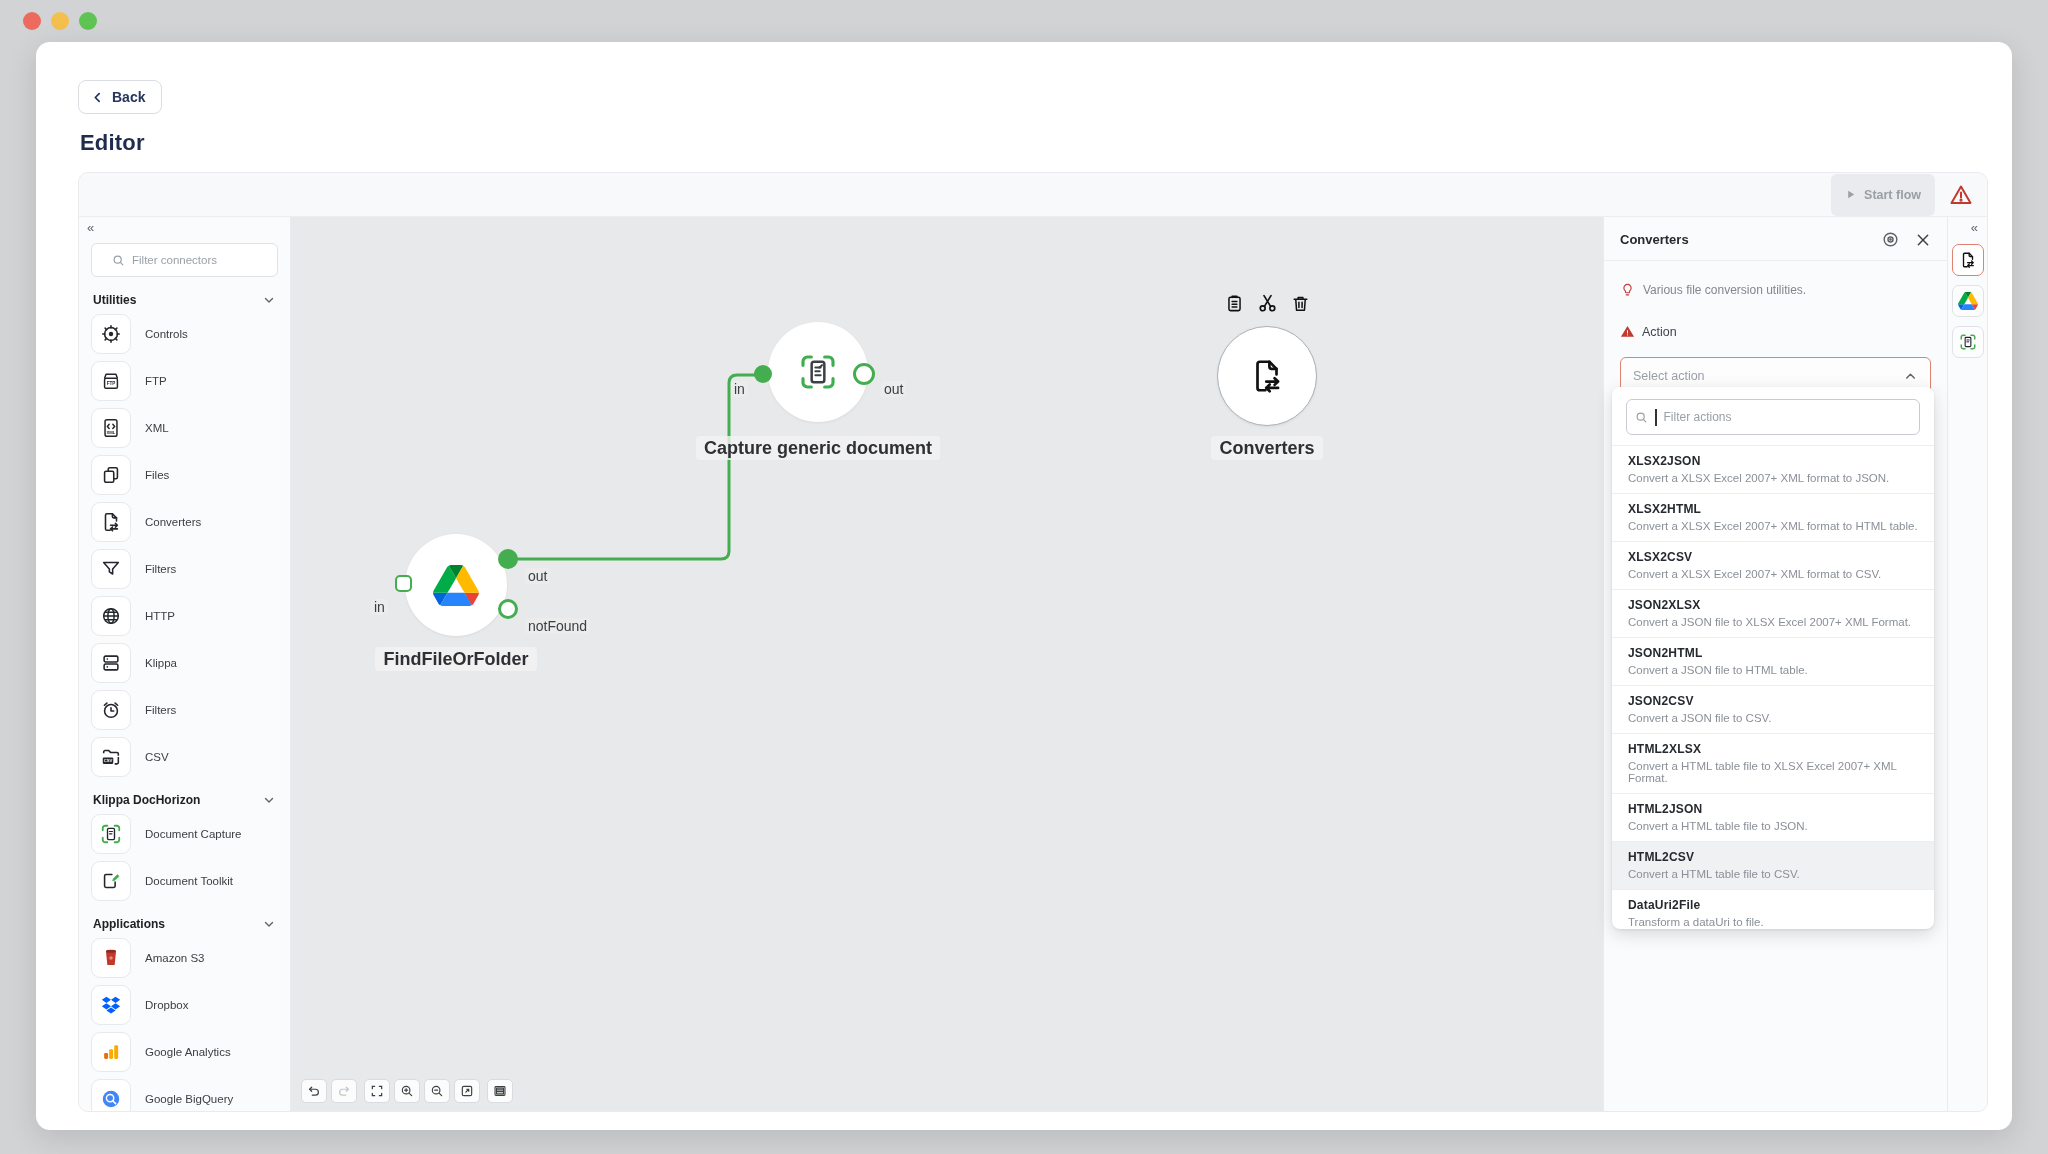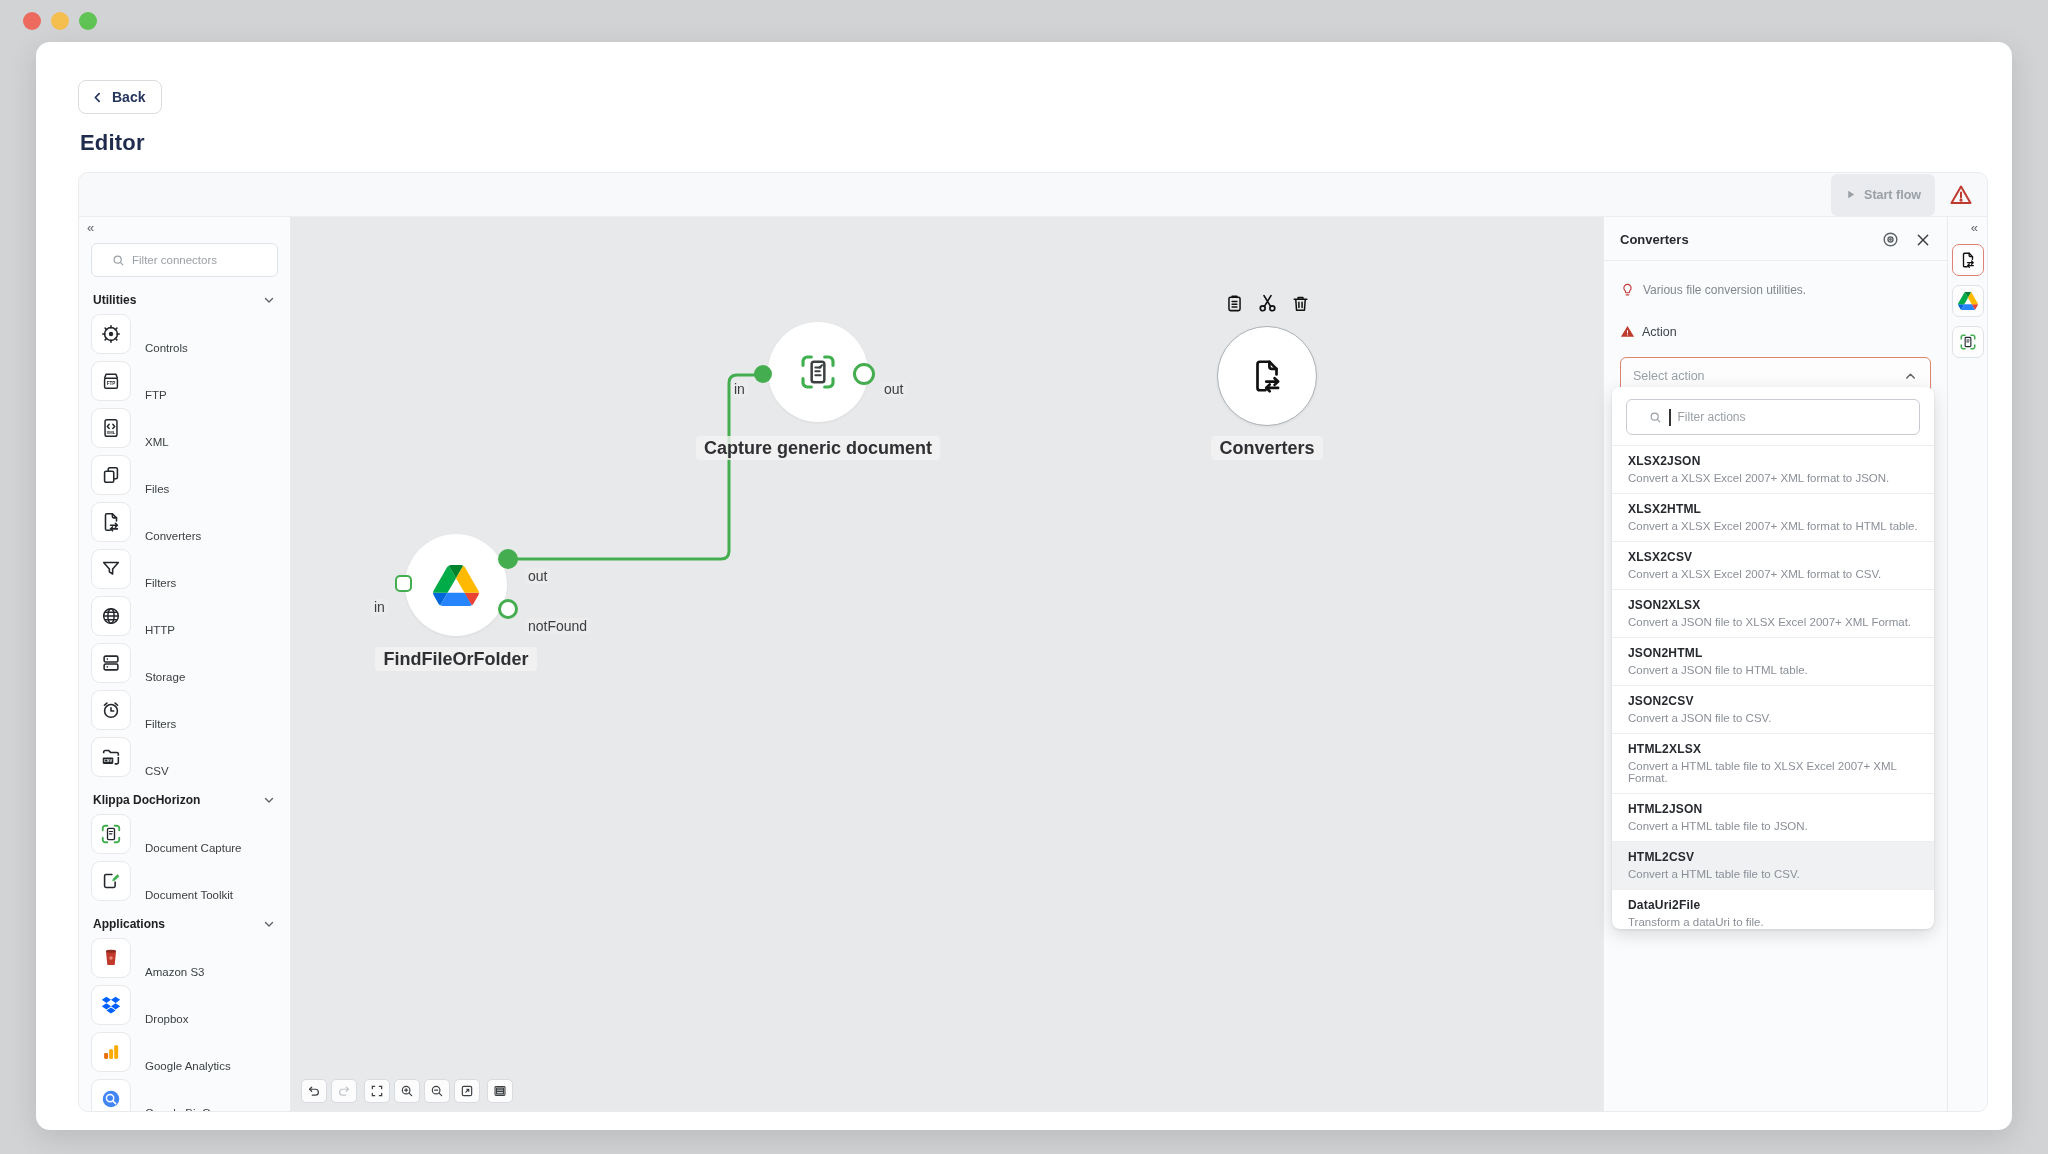--- a/index.html
+++ b/index.html
@@ -45,21 +45,21 @@
   .side-inner { padding:6px 12px 0; }
   .search-box {
     display:flex; align-items:center; gap:7px; height:34px; padding:0 20px;
     background:#fff; border:1px solid #dfe2e6; border-radius:6px;
   }
   .search-box .ph { font-size:11.5px; color:#9aa0a6; }
   .section-head {
     margin:16px 2px 4px; display:flex; align-items:center; justify-content:space-between;
     font-size:12px; font-weight:600; color:#202124; cursor:pointer;
   }
-  .sitem { display:flex; align-items:flex-end; gap:14px; margin-top:7px; cursor:pointer; }
+  .sitem { display:flex; align-items:center; gap:14px; margin-top:7px; cursor:pointer; }
   .icard {
     width:40px; height:40px; background:#fff; border:1px solid #e7e9ec; border-radius:9px;
     display:flex; align-items:center; justify-content:center; flex:0 0 40px;
   }
   .sitem .lbl { font-size:11.5px; color:#3c4043; }
   
   .canvas { flex:1; position:relative; background:#e8e9ea; overflow:hidden; }
   .wire { position:absolute; left:0; top:0; pointer-events:none; }
   .node-circle {
     position:absolute; background:#fff; border-radius:50%;
@@ -96,21 +96,21 @@
     display:flex; align-items:center; justify-content:space-between; padding:0 12px; cursor:pointer;
   }
   .select-box .val { font-size:12.5px; color:#9aa0a6; }
   .dropdown {
     position:absolute; left:8px; top:170px; width:322px; height:542px; background:#fff;
     border-radius:8px; box-shadow:0 5px 18px rgba(0,0,0,.14), 0 1px 3px rgba(0,0,0,.08);
     overflow:hidden; z-index:5;
   }
   .finput {
     margin:12px 14px 10px; height:36px; border:1px solid #c8ccd2; border-radius:6px;
-    display:flex; align-items:center; gap:7px; padding:0 22px; background:#fff; cursor:text;
+    display:flex; align-items:center; gap:7px; padding:0 8px; background:#fff; cursor:text;
   }
   .finput .caret { width:1.5px; height:17px; background:#333; }
   .finput .ph { font-size:12px; color:#9aa0a6; }
   .act-item { padding:8px 16px 9px; border-top:1px solid #eeeef0; cursor:pointer; }
   .act-item:first-of-type { border-top:none; }
   .act-item.hl { background:#f0f1f2; }
   .act-name { font-size:12px; font-weight:700; color:#26292e; letter-spacing:.2px; }
   .act-desc { font-size:11.5px; color:#8a8f98; margin-top:4px; }
   
   .strip { width:40px; flex:0 0 40px; background:#fafbfc; border-left:1px solid #e9ebee; display:flex; flex-direction:column; align-items:center; }
@@ -257,21 +257,21 @@
           </div>
           <div class="sitem">
             <span class="icard">
                 <svg width="22" height="22" viewBox="0 0 24 24" fill="none" stroke="#23262b" stroke-width="1.7">
                   <rect x="4.5" y="4.5" width="15" height="6.4" rx="1.6"></rect>
                   <rect x="4.5" y="13.1" width="15" height="6.4" rx="1.6"></rect>
                   <circle cx="8" cy="7.7" r="0.9" fill="#23262b" stroke="none"></circle>
                   <circle cx="8" cy="16.3" r="0.9" fill="#23262b" stroke="none"></circle>
                 </svg>
               </span>
-            <span class="lbl">Storage</span>
+            <span class="lbl">Klippa</span>
           </div>
           <div class="sitem">
             <span class="icard">
                 <svg width="22" height="22" viewBox="0 0 24 24" fill="none" stroke="#23262b" stroke-width="1.7" stroke-linecap="round">
                   <circle cx="12" cy="13" r="7"></circle>
                   <path d="M12 13V9.6M12 13h3M7.5 4.5L4.8 6.8M16.5 4.5l2.7 2.3"></path>
                 </svg>
               </span>
             <span class="lbl">Filters</span>
           </div>

